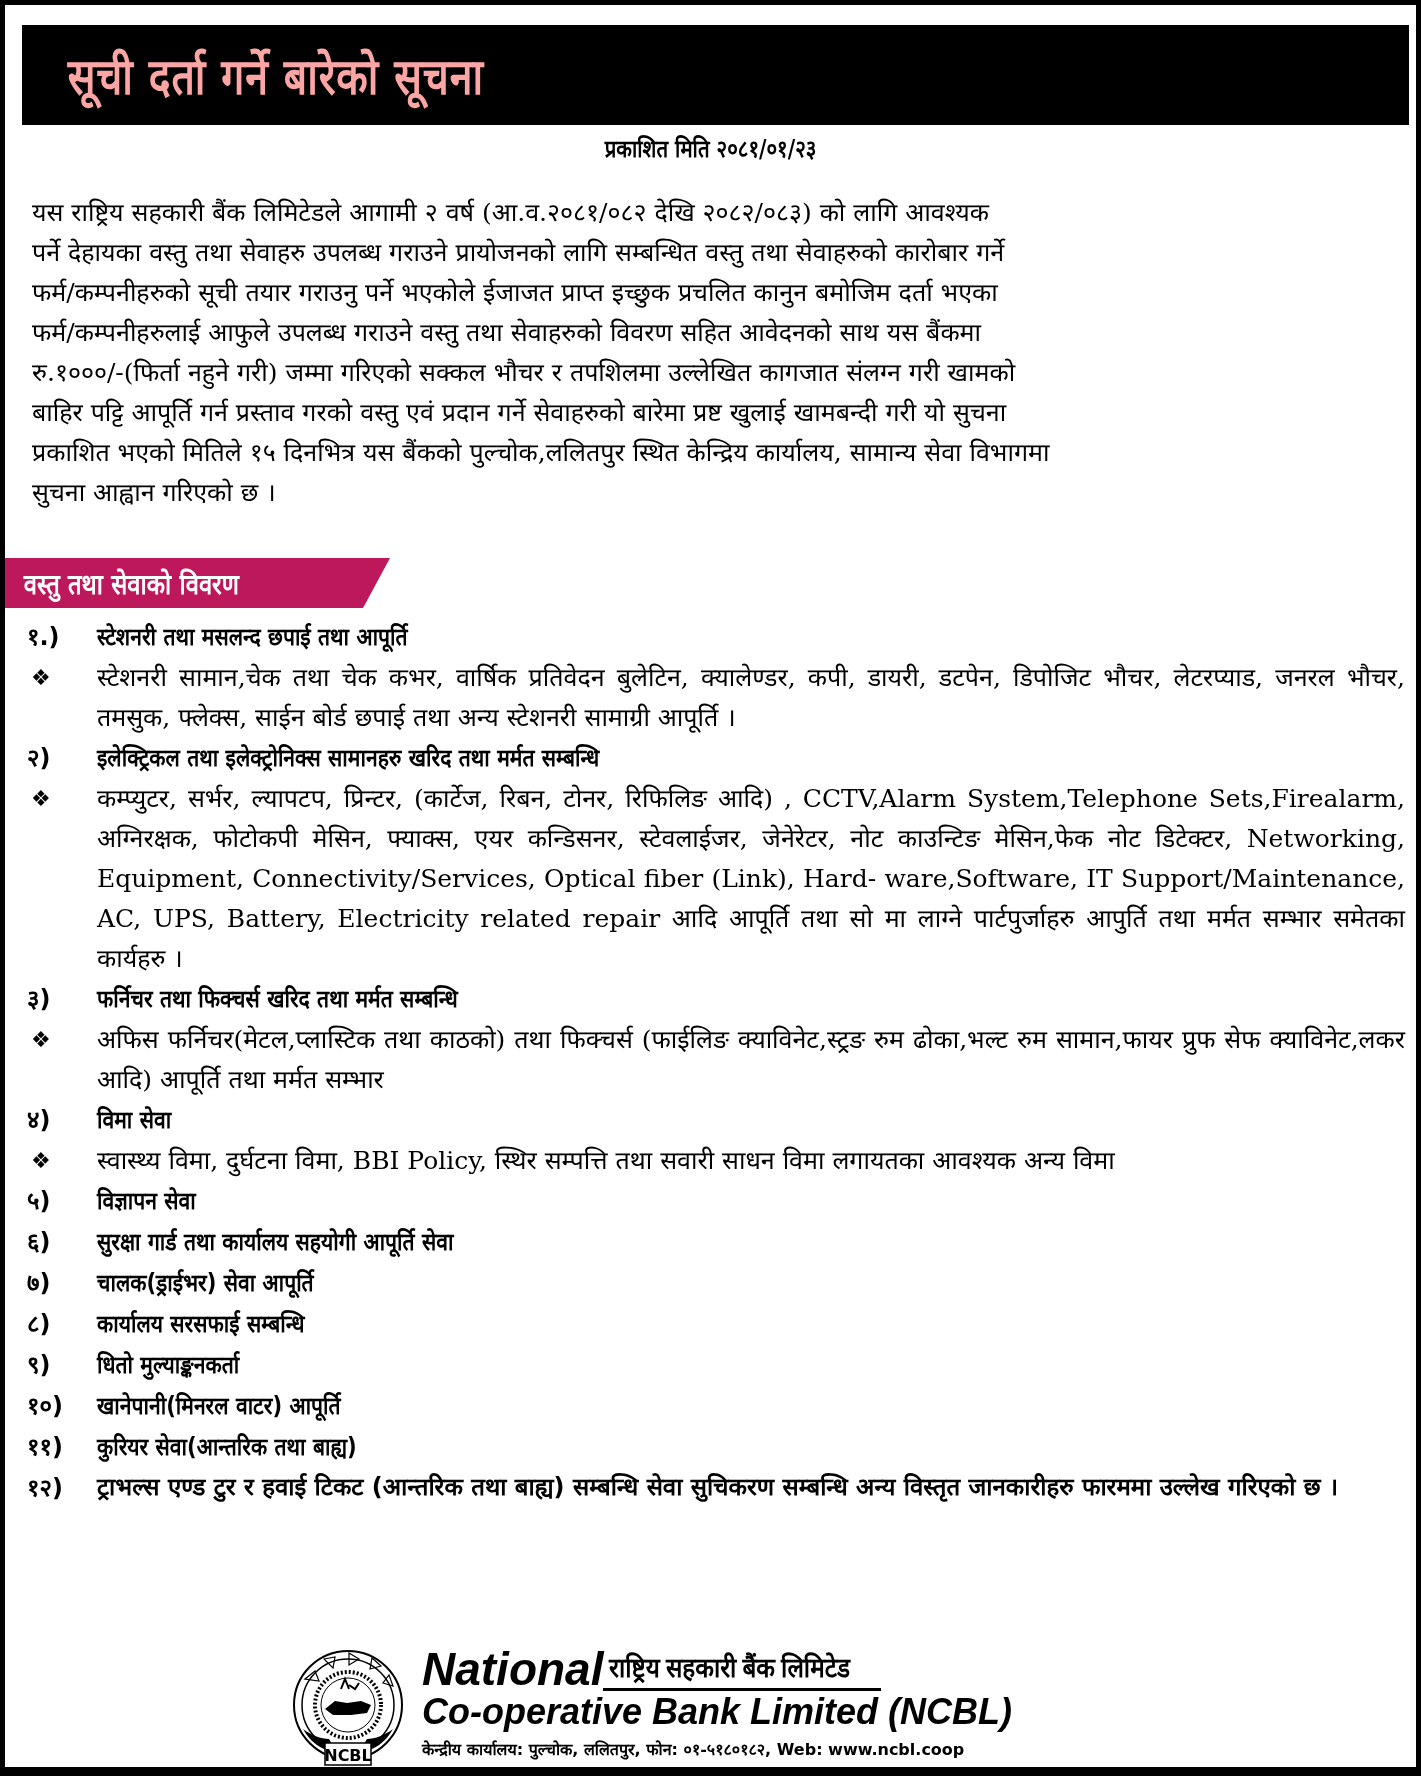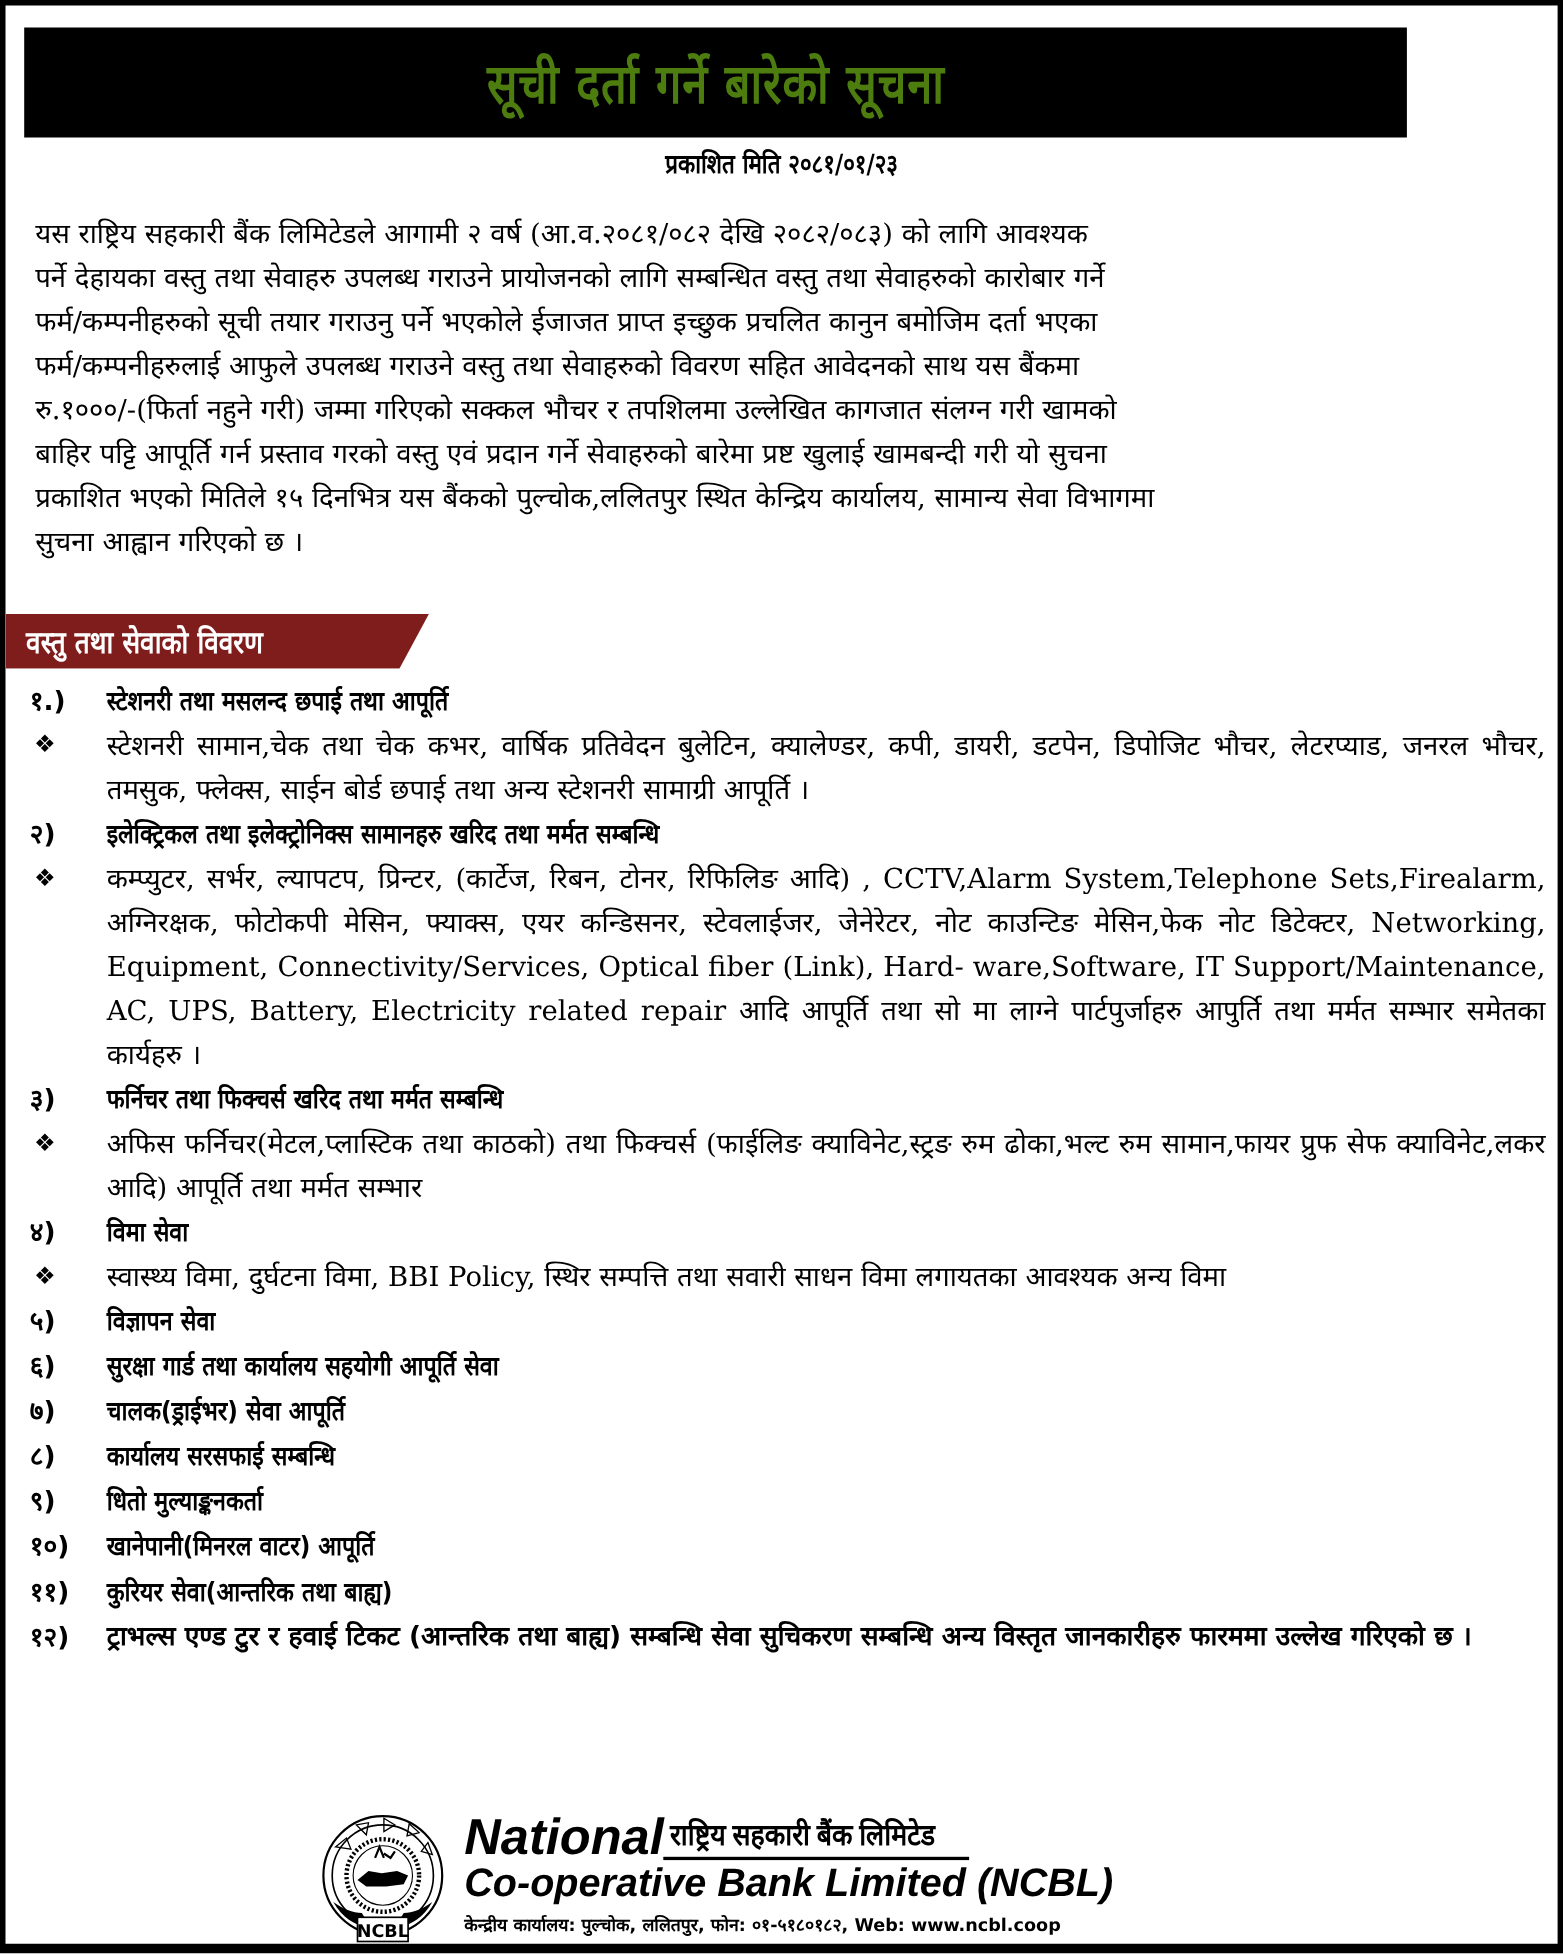--- a/index.html
+++ b/index.html
@@ -8,23 +8,23 @@
     position: relative;
     box-sizing: border-box;
     width: 1421px; height: 1776px;
     border-left: 5px solid #000; border-right: 5px solid #000;
     border-top: 5px solid #000; border-bottom: 9px solid #000;
     background: #fff;
     color: #000;
     font-family: "DejaVu Serif", "Liberation Serif", serif;
   }
   .title-banner {
-    position: absolute; left: 17px; top: 20px; width: 1257px; height: 100px;
-    background: #000; color: #4d7c0f;
-    display: flex; align-items: center; justify-content: center;
+    position: absolute; left: 17px; top: 20px; width: 1387px; height: 100px;
+    background: #000; color: #fca5a5;
+    display: flex; align-items: center; justify-content: flex-start;
   }
   .title-banner span {
     font-family: "DejaVu Sans", "Liberation Sans", sans-serif;
     font-weight: bold; font-size: 50px; letter-spacing: 1px;
     transform: scaleX(0.82);
   }
   .pub-date {
     position: absolute; left: 0; right: 0; top: 126px; text-align: center;
     font-family: "DejaVu Sans", "Liberation Sans", sans-serif;
     font-weight: bold; font-size: 24px;
@@ -34,21 +34,21 @@
     position: absolute; left: 27px; top: 172px; width: 1377px;
     font-size: 25px; line-height: 40px; text-align: justify;
     text-align-last: left;
     font-family: "DejaVu Serif", "Liberation Serif", serif;
     letter-spacing: 0px;
     margin-top: 16px;
   }
   .intro span { display: block; transform-origin: left; }
   .section-head {
     position: absolute; left: 0px; top: 553px; width: 385px; height: 50px;
-    background: #7f1d1d; color: #fff;
+    background: #be185d; color: #fff;
     clip-path: polygon(0 0, 100% 0, 93% 100%, 0 100%);
     font-family: "DejaVu Sans", "Liberation Sans", sans-serif;
     font-weight: bold; font-size: 28px;
     display: flex; align-items: center;
   }
   .section-head span { padding-left: 22px; display: inline-block; transform: scaleX(0.85); transform-origin: left; }
 
   .items { position: absolute; left: 22px; top: 612px; width: 1382px; }
   .item-head {
     display: flex; align-items: flex-start;

